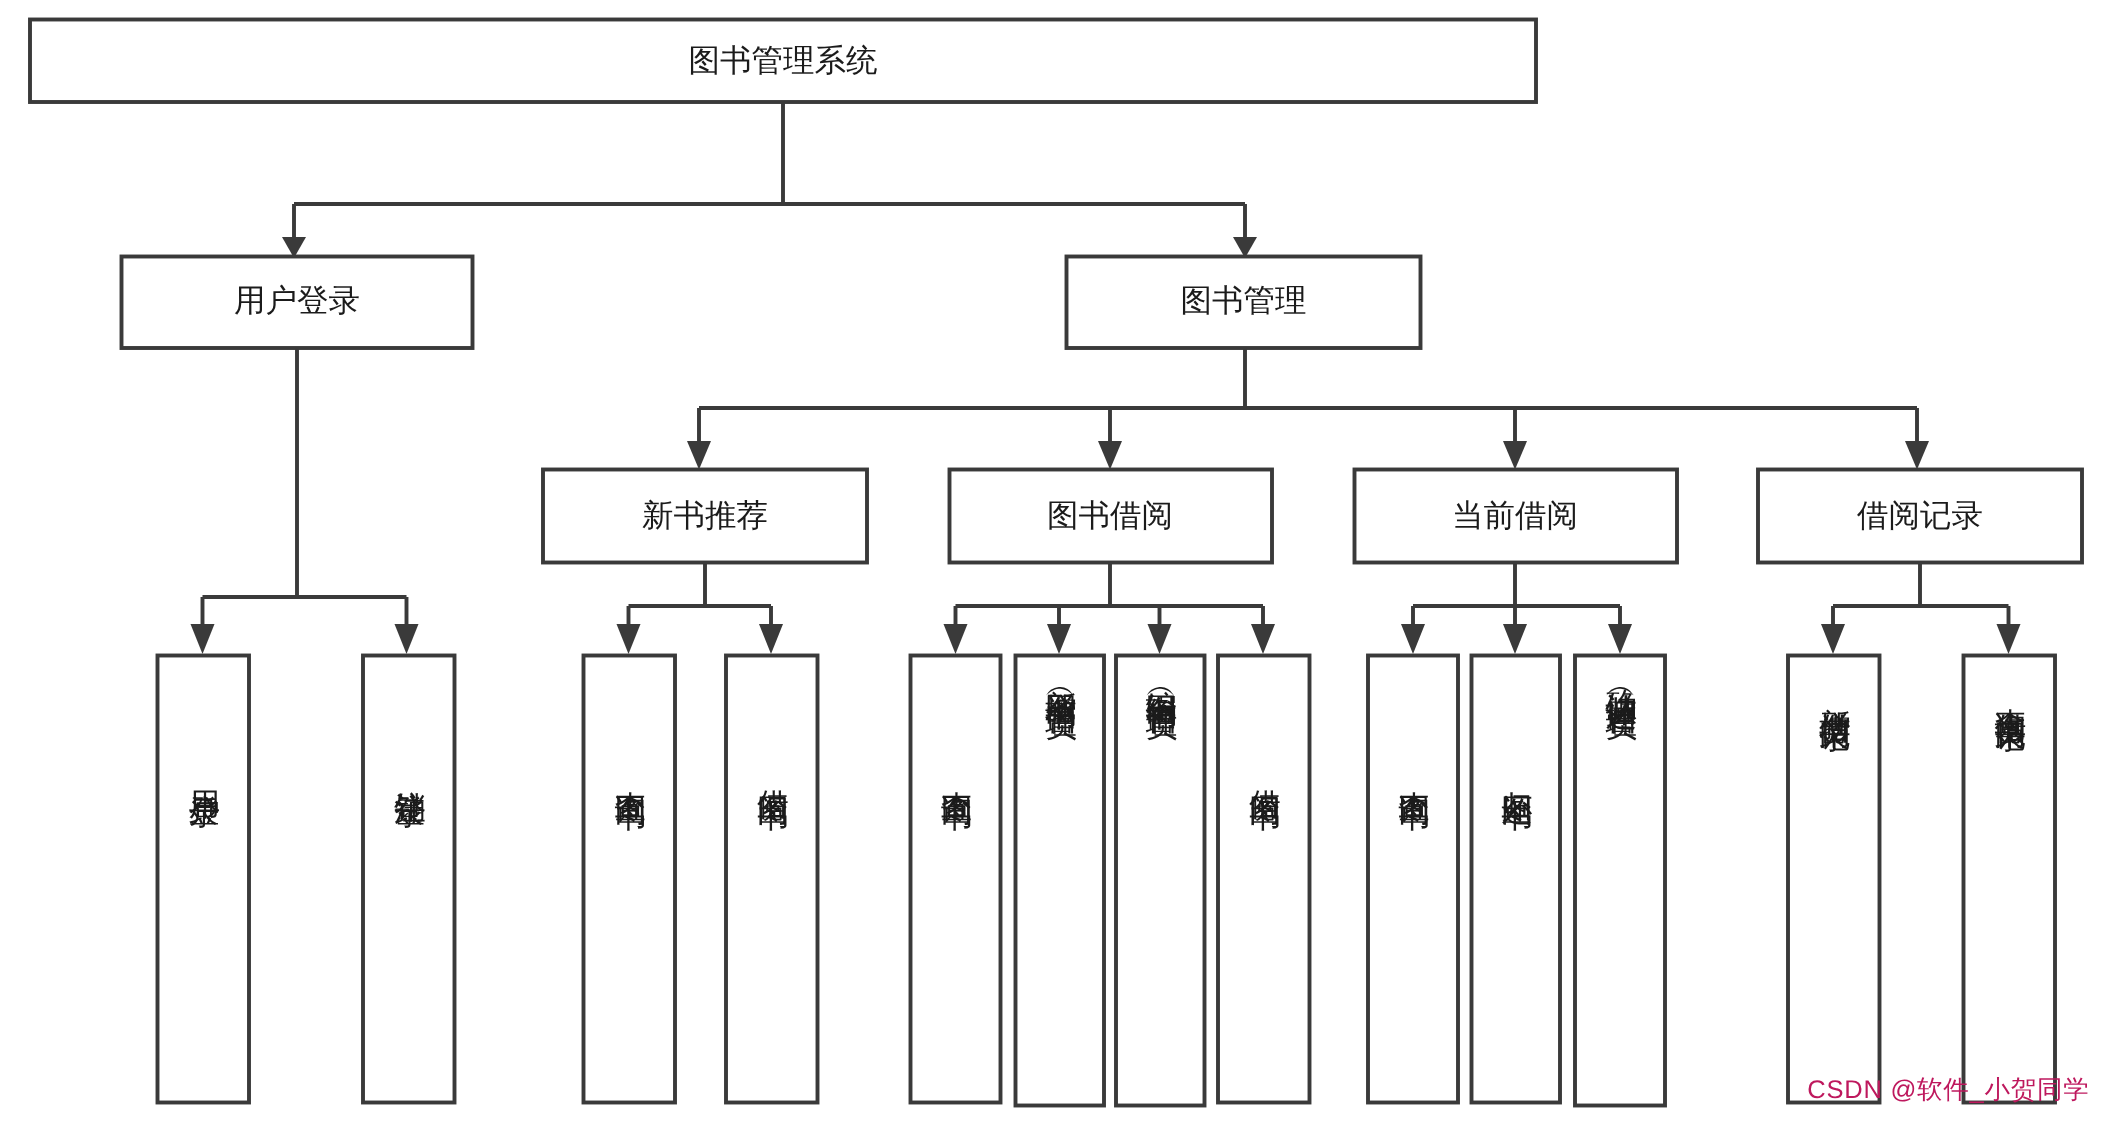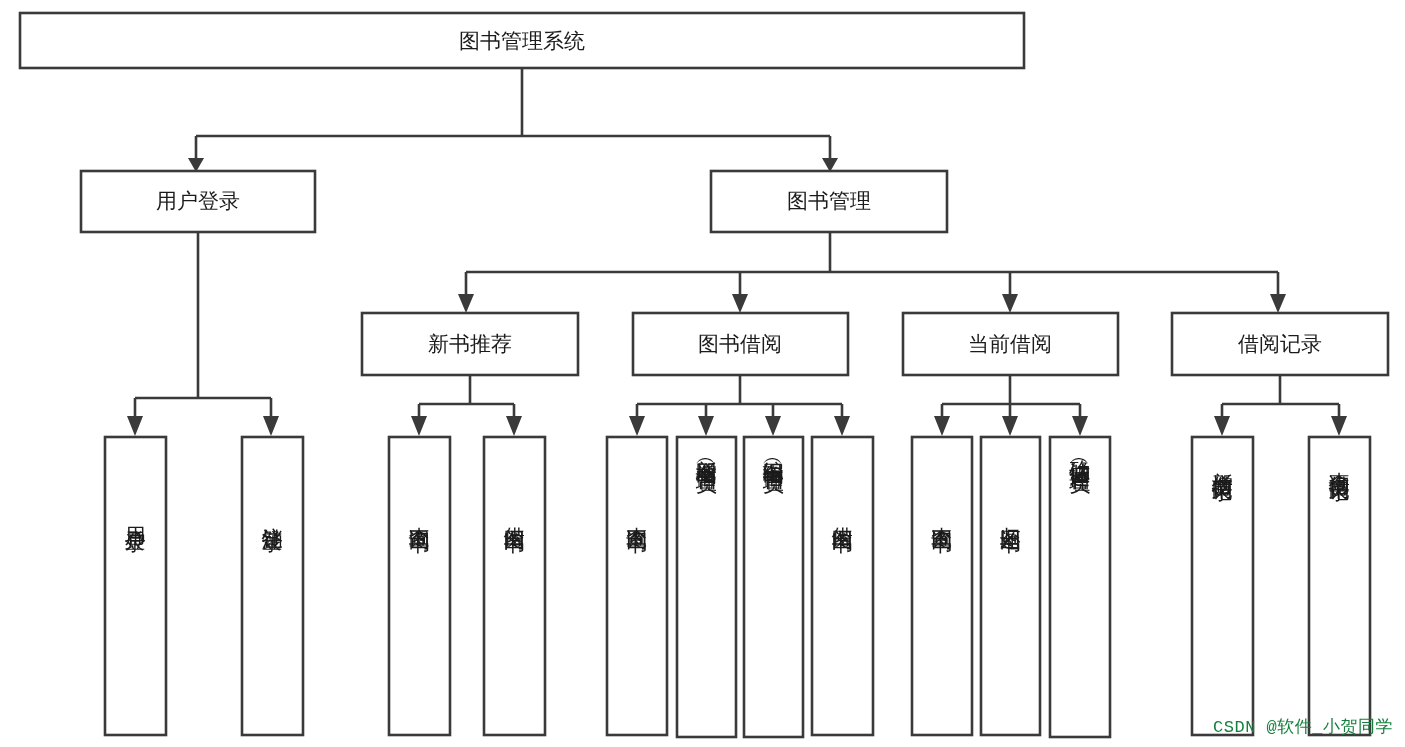--- a/index.html
+++ b/index.html
@@ -64,23 +64,23 @@
     font-size: 21px;
     line-height: 1.12;
     color: #1b1b1b;
     letter-spacing: 2px;
     white-space: nowrap;
   }
   .watermark {
     position: absolute;
     right: 12px;
     bottom: 6px;
-    font-family: Liberation Mono, monospace;
+    font-family: Liberation Sans, sans-serif;
     font-size: 17px;
-    color: #15803d;
+    color: #be185d;
     letter-spacing: 0.5px;
     white-space: nowrap;
   }
 </style>
 </head>
 <body>
 
 <div id="diagram-root">
 
   <svg class="diagram" viewBox="0 0 1405 747" xmlns="http://www.w3.org/2000/svg">

